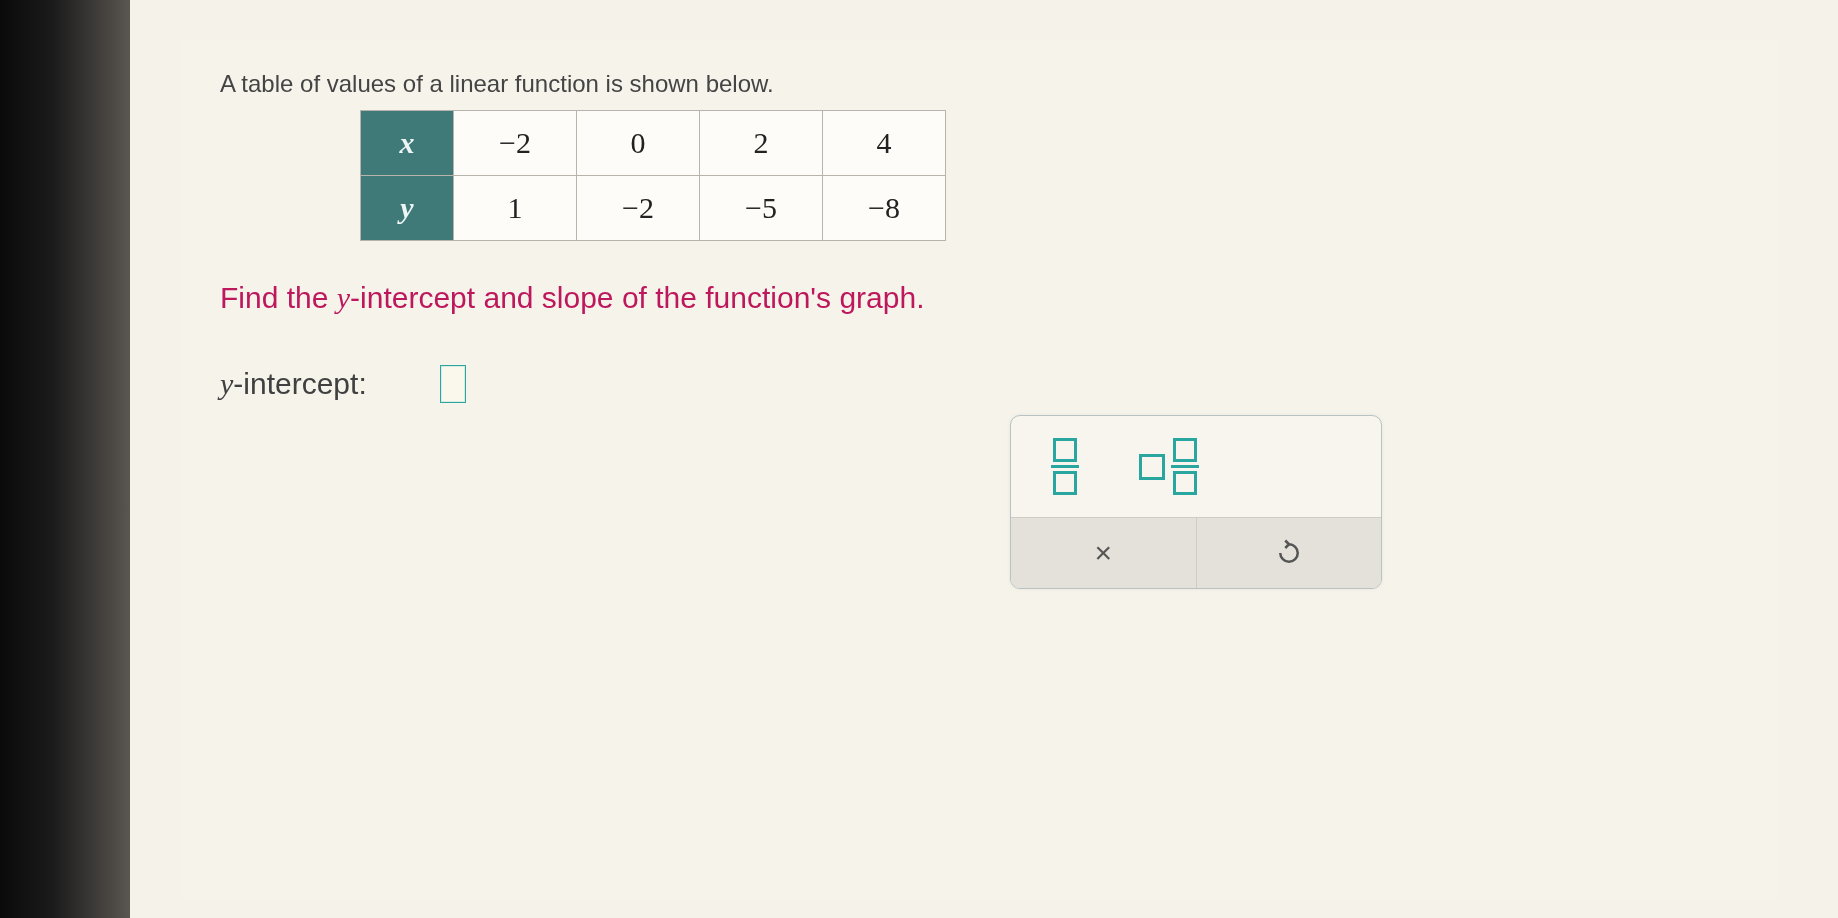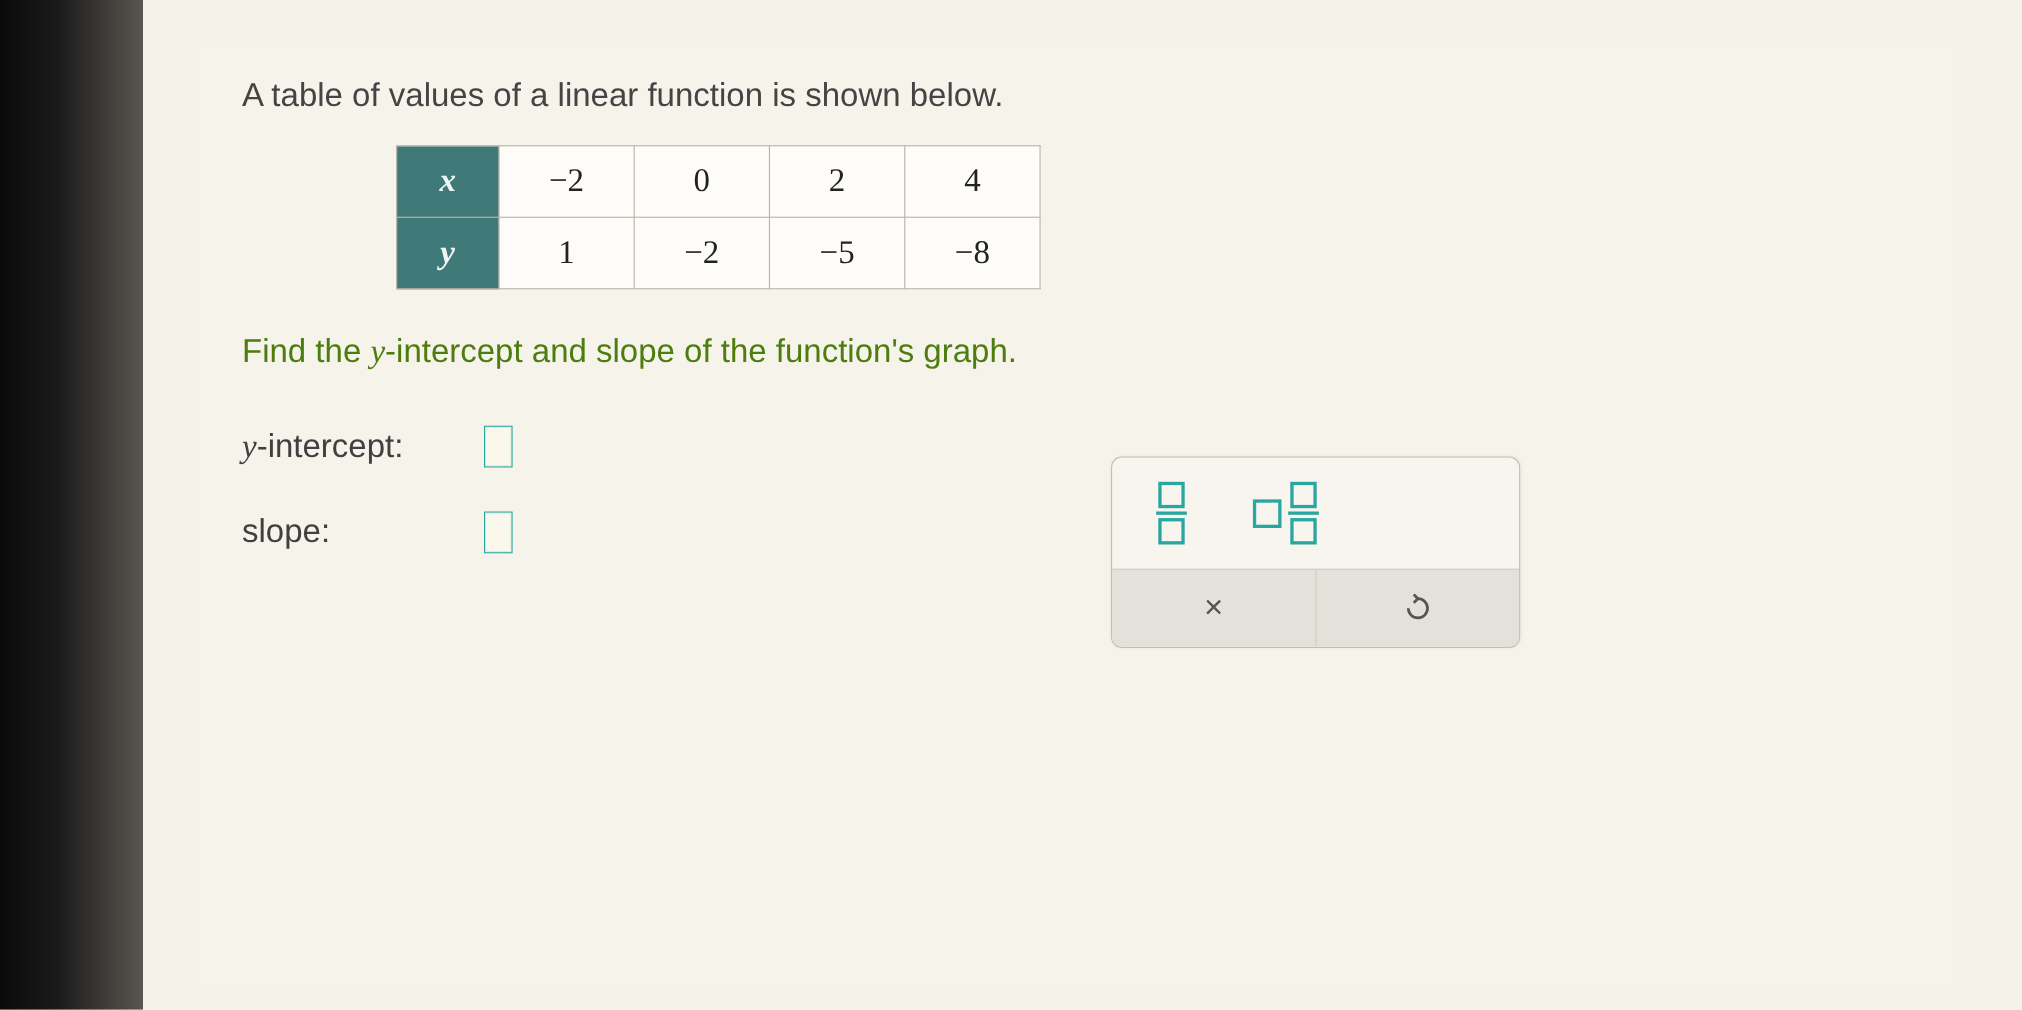--- a/index.html
+++ b/index.html
@@ -24,23 +24,23 @@
   .content {
     position: absolute;
     left: 180px;
     top: 40px;
     right: 60px;
     bottom: 20px;
     background: #f6f3eb;
     padding: 30px 40px;
   }
   .prompt {
-    font-size: 30px;
+    font-size: 24px;
     color: #444;
-    margin-bottom: 28px;
+    margin-bottom: 12px;
   }
   .values-table {
     border-collapse: collapse;
     margin-left: 140px;
     margin-bottom: 40px;
   }
   .values-table td, .values-table th {
     border: 1px solid #b8b4ac;
     width: 120px;
     height: 62px;
@@ -52,21 +52,21 @@
   }
   .values-table th {
     background: #3f7a78;
     color: #eef6f5;
     font-style: italic;
     font-weight: bold;
     width: 90px;
   }
   .instruction {
     font-size: 30px;
-    color: #4d7c0f;
+    color: #be185d;
     margin-bottom: 50px;
   }
   .instruction .ital {
     font-style: italic;
     font-family: "Times New Roman", serif;
   }
   .answer-row {
     display: flex;
     align-items: center;
     margin-bottom: 40px;
@@ -187,24 +187,20 @@
 
   <div class="instruction">
     <span>Find the </span><span class="ital">y</span><span>-intercept and slope of the function's graph.</span>
   </div>
 
   <div class="answer-row">
     <span class="answer-label"><span class="ital">y</span><span>-intercept:</span></span>
     <span class="answer-input"></span>
   </div>
 
-  <div class="answer-row">
-    <span class="answer-label">slope:</span>
-    <span class="answer-input"></span>
-  </div>
 
   <div class="toolbox">
     <div class="toolbox-top">
       <span class="frac-icon" title="fraction">
         <span class="frac-box"></span>
         <span class="frac-line"></span>
         <span class="frac-box"></span>
       </span>
       <span class="mixed-icon" title="mixed-number">
         <span class="mixed-whole"></span>

